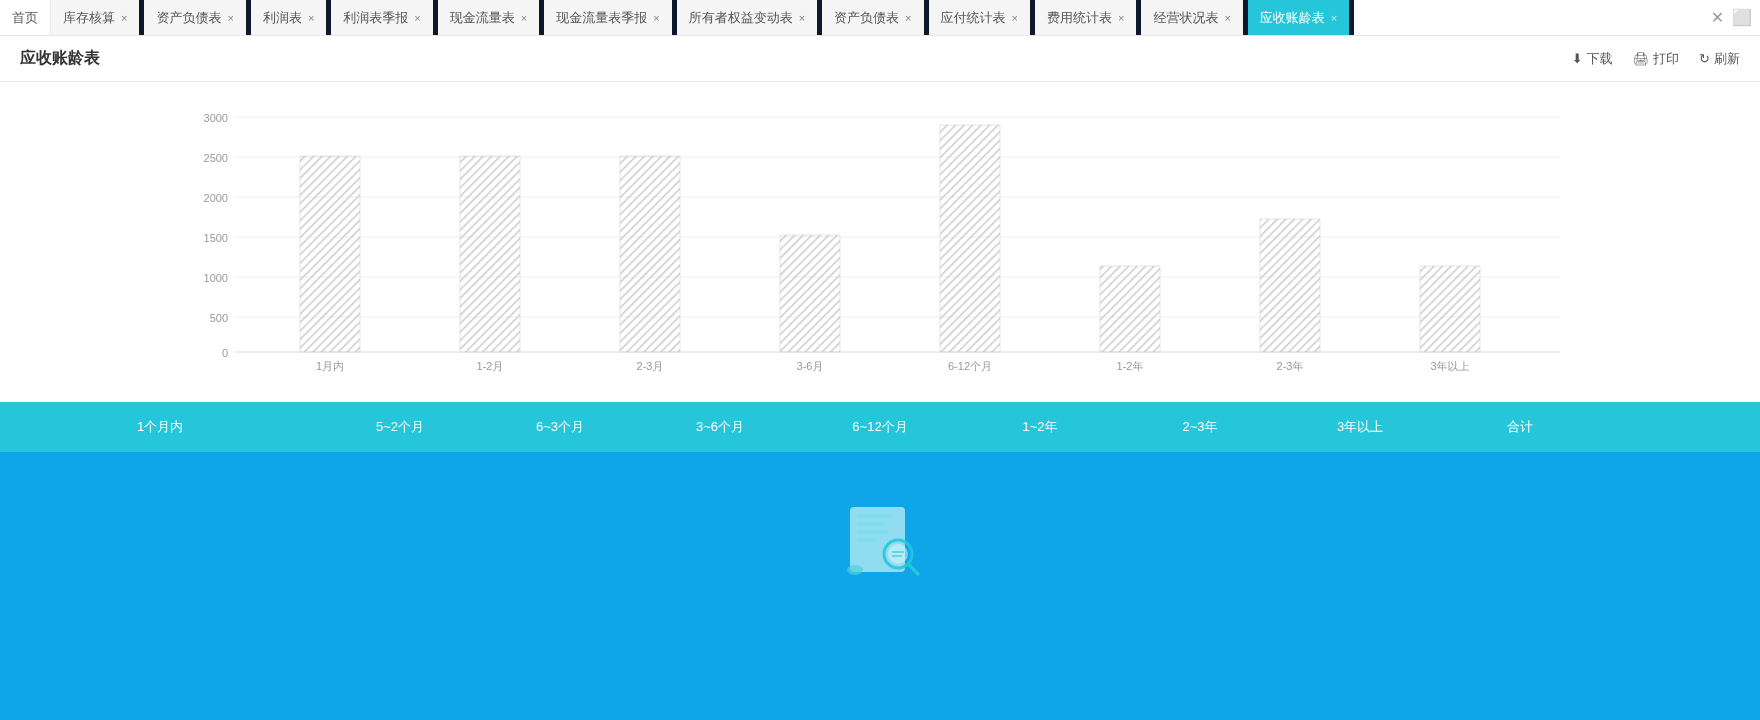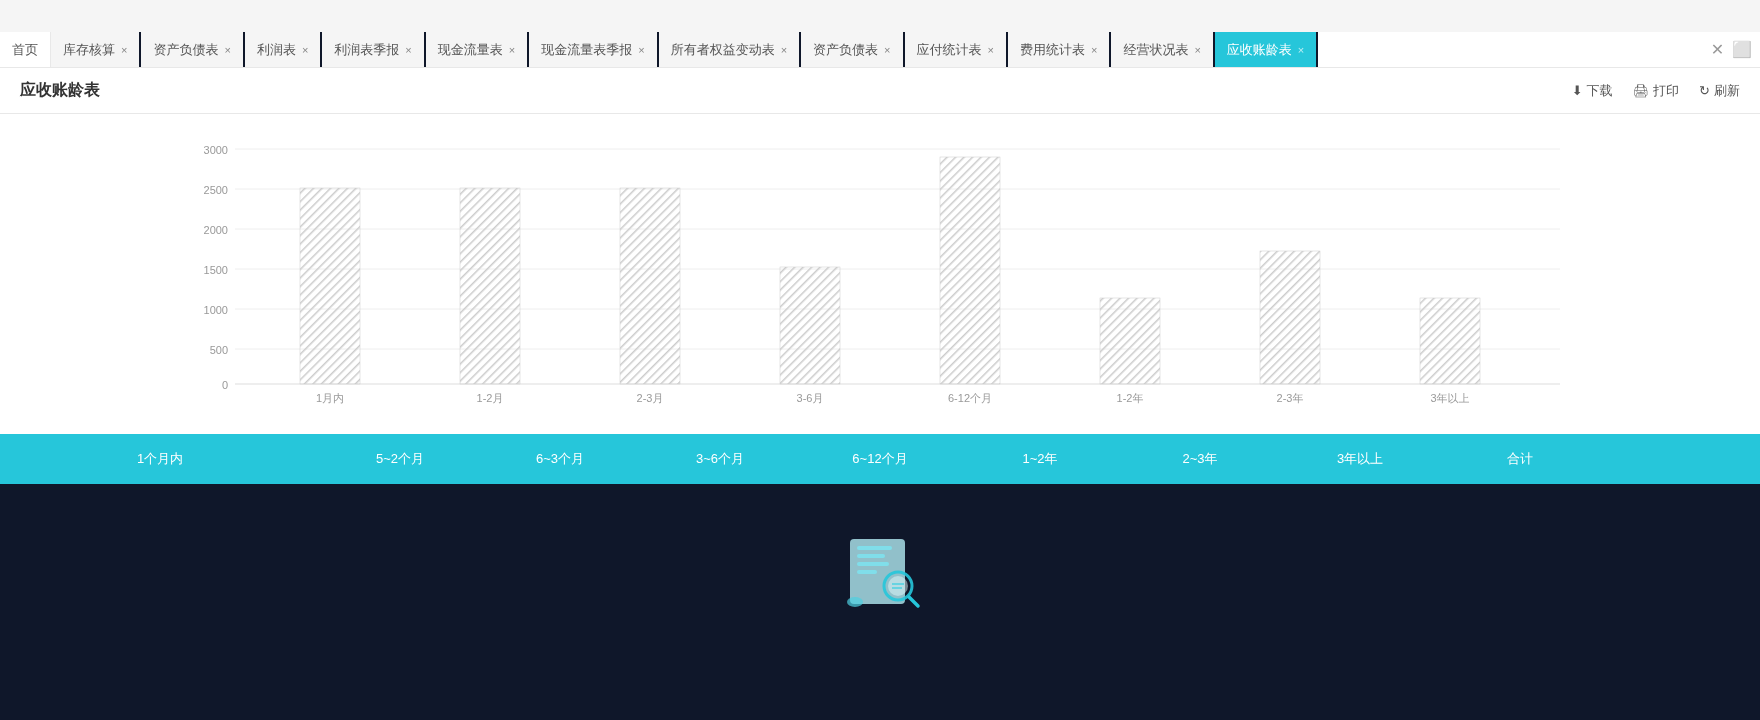--- a/index.html
+++ b/index.html
@@ -7,32 +7,31 @@
 
     
     .tab-bar {
       display: flex;
       align-items: center;
       background: #fff;
       border-bottom: 1px solid #e8e8e8;
       height: 36px;
       overflow: hidden;
       position: relative;
-      margin-top: 32px;
     }
     .tab-item {
       display: flex;
       align-items: center;
       padding: 0 12px;
       height: 36px;
       font-size: 13px;
       color: #555;
       cursor: pointer;
       white-space: nowrap;
-      border-right: 2px solid #0f172a;
+      border-right: 5px solid #0f172a;
       background: #f5f5f5;
       flex-shrink: 0;
     }
     .tab-item:first-child {
       background: #fff;
       border-right: 1px solid #e8e8e8;
     }
     .tab-item.active {
       background: #26c6da;
       color: #fff;
@@ -83,21 +82,21 @@
       display: flex;
       align-items: center;
       gap: 4px;
       color: #555;
       cursor: pointer;
       font-size: 13px;
     }
 
     
     .main-content {
-      background: #0f172a;
+      background: #0ea5e9;
       margin: 0;
       height: calc(720px - 36px - 46px);
       overflow-y: auto;
     }
 
     
     .chart-area {
       padding: 20px 40px 10px;
       background: #fff;
     }

